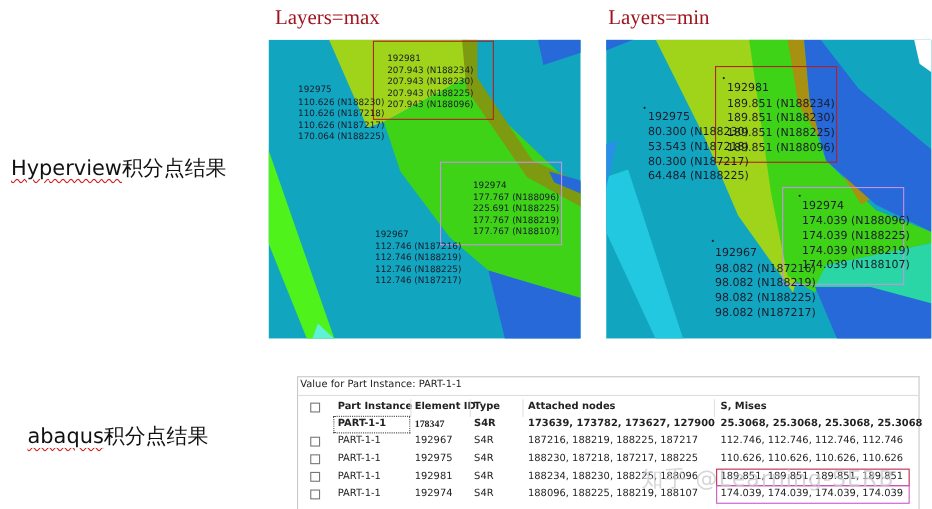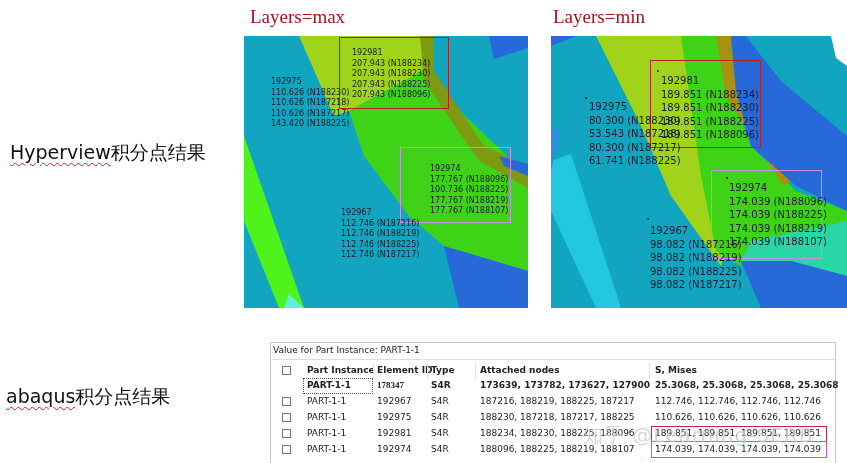--- a/index.html
+++ b/index.html
@@ -27,44 +27,44 @@
 </style>
 </head>
 <body>
 
 <div class="title" style="left:250px; top:6px;">Layers=max</div>
 <div class="title" style="left:553px; top:6px;">Layers=min</div>
 
 <div class="side-label" style="left:10px; top:140px;">
   <span class="en">Hyperview</span><span>积分点结果</span>
 </div>
-<div class="side-label" style="left:6px; top:384px;">
+<div class="side-label" style="left:25px; top:384px;">
   <span class="en">abaqus</span><span>积分点结果</span>
 </div>
 
 <div class="panel" style="left:244px; top:36px; width:284px; height:272px;">
   <svg width="284" height="272" viewBox="0 0 284 272">
     <rect x="0" y="0" width="284" height="272" fill="#12a5bf"></rect>
     <polygon points="55,0 180,0 188,30 105,75 90,80" fill="#9fd41a"></polygon>
     <polygon points="105,75 188,30 200,60 284,140 284,235 200,210 165,180 120,120" fill="#3fd318"></polygon>
     <polygon points="176,0 190,0 190,35 240,110 284,130 284,152 235,125 180,45" fill="#7e9a10"></polygon>
     <polygon points="245,0 284,0 284,12 250,23" fill="#2769d8"></polygon>
     <polygon points="200,210 284,235 284,272 215,272" fill="#2769d8"></polygon>
     <polygon points="255,120 284,128 284,140 260,130" fill="#2769d8"></polygon>
     <polygon points="0,100 60,272 35,272 0,185" fill="#4ff21a"></polygon>
     <polygon points="45,258 60,272 40,272" fill="#5ff0d8"></polygon>
   </svg>
   <div class="box" style="left:95px; top:1px; width:108px; height:70px; border-color:#b52020;"></div>
   <div class="box" style="left:156px; top:111px; width:109px; height:74px; border-color:#c792e6;"></div>
 
-  <div class="ann" style="left:27px; top:41px;"><div>192975</div><div>110.626 (N188230)</div><div>110.626 (N187218)</div><div>110.626 (N187217)</div><div>143.420 (N188225)</div></div>
+  <div class="ann" style="left:27px; top:41px;"><div>192975</div><div>110.626 (N188230)</div><div>110.626 (N187218)</div><div>110.626 (N187217)</div><div>170.064 (N188225)</div></div>
 
   <div class="ann" style="left:108px; top:12px;"><div>192981</div><div>207.943 (N188234)</div><div>207.943 (N188230)</div><div>207.943 (N188225)</div><div>207.943 (N188096)</div></div>
 
-  <div class="ann" style="left:186px; top:128px;"><div>192974</div><div>177.767 (N188096)</div><div>100.736 (N188225)</div><div>177.767 (N188219)</div><div>177.767 (N188107)</div></div>
+  <div class="ann" style="left:186px; top:128px;"><div>192974</div><div>177.767 (N188096)</div><div>225.691 (N188225)</div><div>177.767 (N188219)</div><div>177.767 (N188107)</div></div>
 
   <div class="ann" style="left:97px; top:172px;"><div>192967</div><div>112.746 (N187216)</div><div>112.746 (N188219)</div><div>112.746 (N188225)</div><div>112.746 (N187217)</div></div>
 </div>
 
 <div class="panel" style="left:551px; top:36px; width:296px; height:272px;">
   <svg width="296" height="272" viewBox="0 0 296 272">
     <rect x="0" y="0" width="296" height="272" fill="#12a5bf"></rect>
     <polygon points="0,0 25,0 0,10" fill="#2769d8"></polygon>
     <polygon points="45,0 165,0 175,60 190,150 170,230 120,160 90,90" fill="#9fd41a"></polygon>
     <polygon points="130,0 170,0 180,55 200,110 245,155 296,175 296,185 200,205 190,230 165,215 150,140" fill="#3fd318"></polygon>
@@ -77,21 +77,21 @@
     <polygon points="0,125 20,118 70,272 45,272 0,175" fill="#22c8e0"></polygon>
     <polygon points="0,95 10,92 0,135" fill="#2a8fe6"></polygon>
   </svg>
   <div class="box" style="left:99px; top:24px; width:109px; height:86px; border-color:#b52020;"></div>
   <div class="box" style="left:160px; top:134px; width:109px; height:87px; border-color:#c792e6;"></div>
   <div class="dot" style="left:106px; top:34px;"></div>
   <div class="dot" style="left:34px; top:61px;"></div>
   <div class="dot" style="left:175px; top:141px;"></div>
   <div class="dot" style="left:96px; top:182px;"></div>
 
-  <div class="ann big" style="left:38px; top:64px;"><div>192975</div><div>80.300 (N188230)</div><div>53.543 (N187218)</div><div>80.300 (N187217)</div><div>61.741 (N188225)</div></div>
+  <div class="ann big" style="left:38px; top:64px;"><div>192975</div><div>80.300 (N188230)</div><div>53.543 (N187218)</div><div>80.300 (N187217)</div><div>64.484 (N188225)</div></div>
 
   <div class="ann big" style="left:110px; top:38px;"><div>192981</div><div>189.851 (N188234)</div><div>189.851 (N188230)</div><div>189.851 (N188225)</div><div>189.851 (N188096)</div></div>
 
   <div class="ann big" style="left:178px; top:145px;"><div>192974</div><div>174.039 (N188096)</div><div>174.039 (N188225)</div><div>174.039 (N188219)</div><div>174.039 (N188107)</div></div>
 
   <div class="ann big" style="left:99px; top:188px;"><div>192967</div><div>98.082 (N187216)</div><div>98.082 (N188219)</div><div>98.082 (N188225)</div><div>98.082 (N187217)</div></div>
 </div>
 
 <div class="dialog">
   <div class="hdr">Value for Part Instance:  PART-1-1</div>

